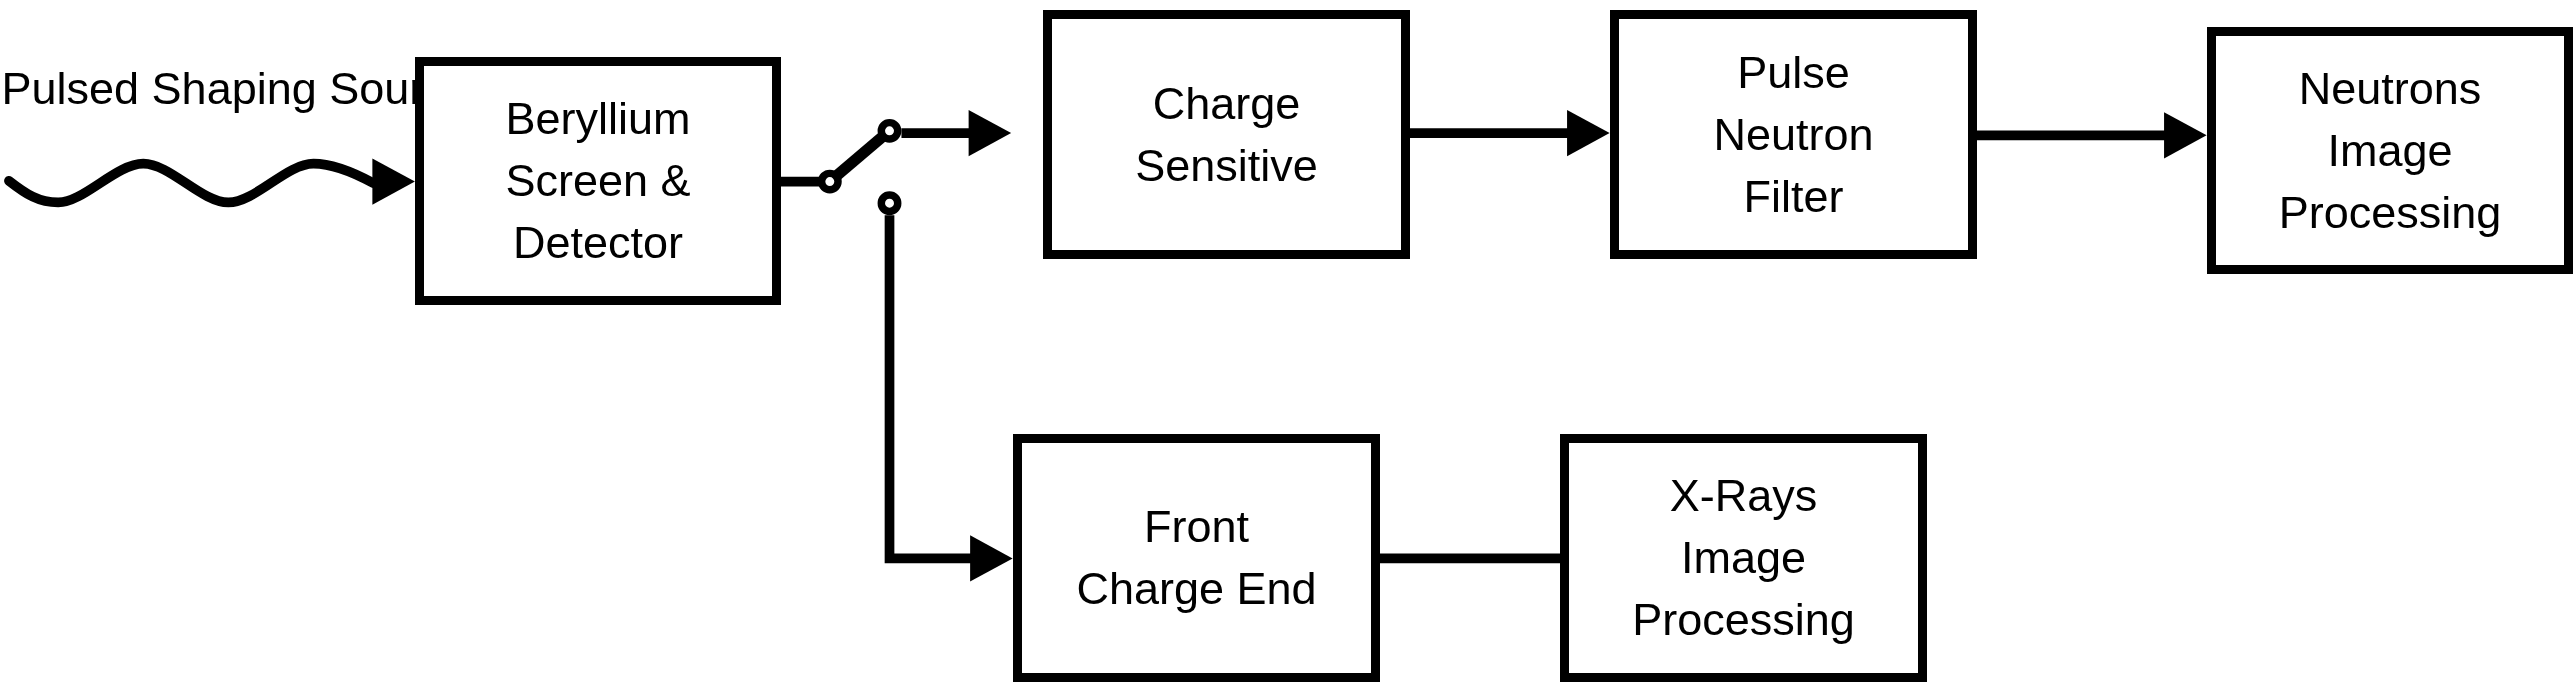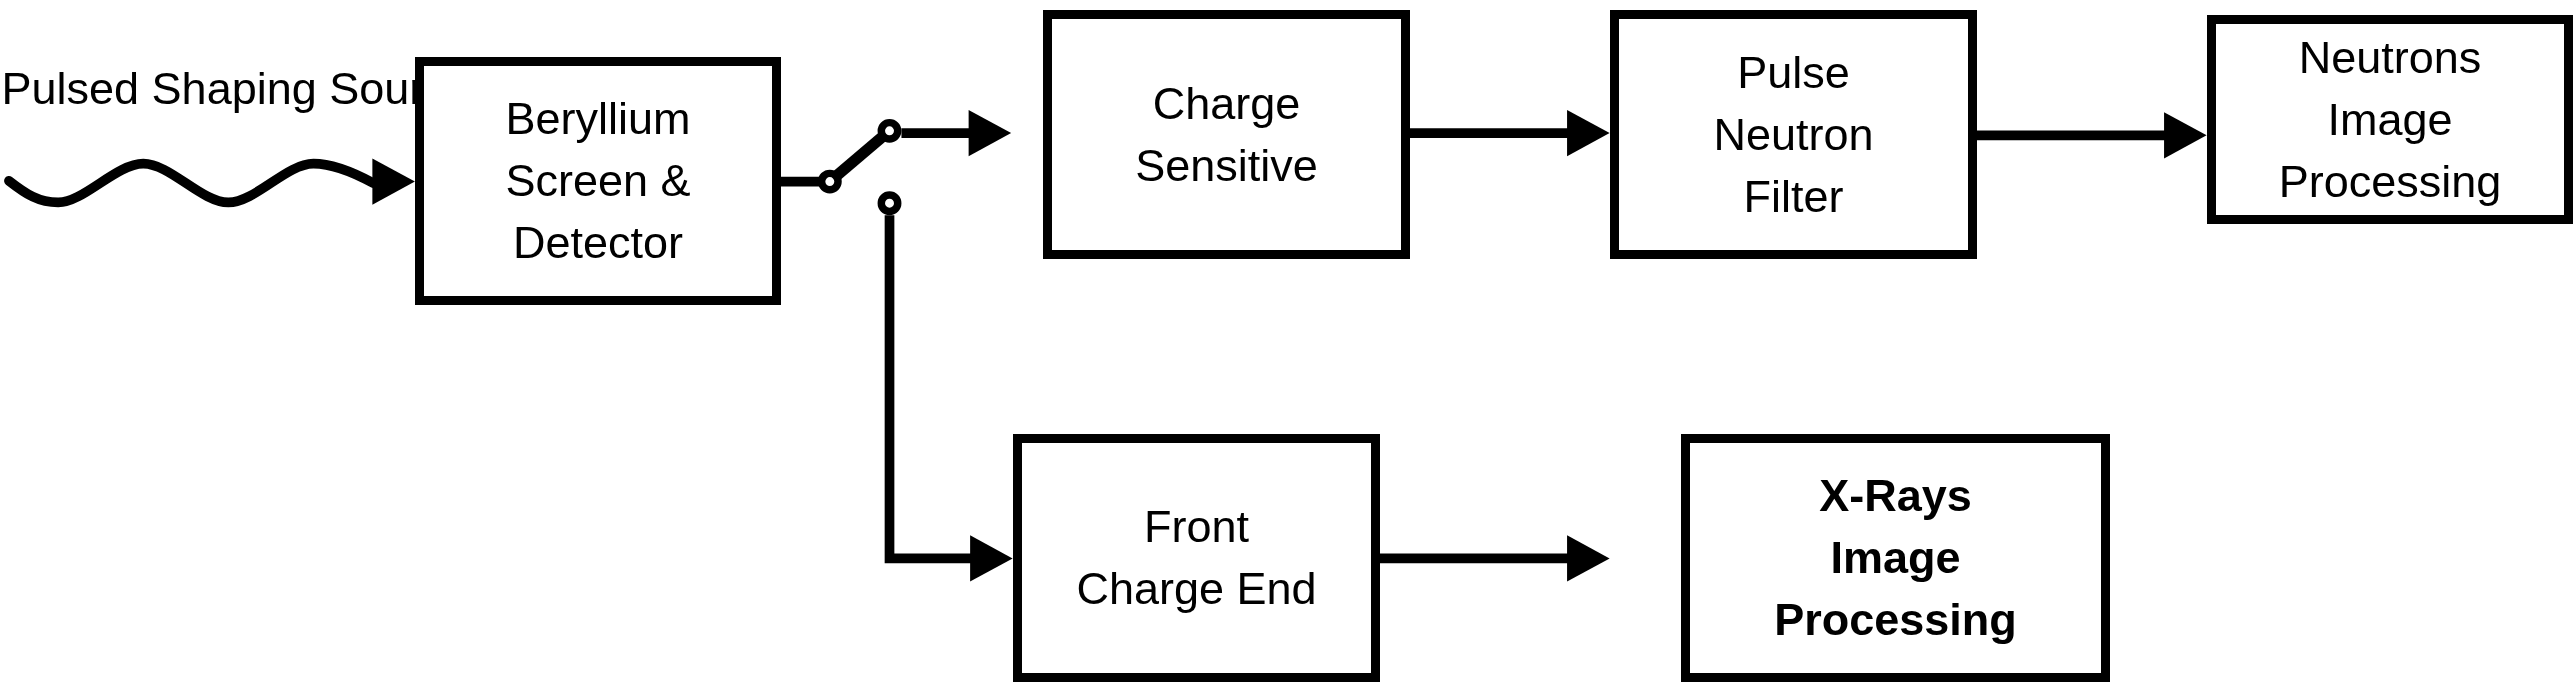--- a/index.html
+++ b/index.html
@@ -36,23 +36,23 @@
     font-size: 45px;
     line-height: 62px;
     white-space: nowrap;
   }
   .node span { display: block; }
 
   
   #node-beryllium { left: 415px;  top: 57px;  width: 366px; height: 248px; }
   #node-csa       { left: 1011px; top: 10.4px;  width: 367px; height: 249px; margin-left: 32px; }
   #node-psf       { left: 1610px; top: 10.4px;  width: 367px; height: 249px; }
-  #node-neutrons  { left: 2207px; top: 15px;  width: 366px; height: 209px; align-items: center; }
+  #node-neutrons  { left: 2207px; top: 27px;  width: 366px; height: 247px; align-items: center; }
   #node-afe       { left: 1013px; top: 434px; width: 367px; height: 248px; }
-  #node-xrays     { left: 1681px; top: 434px; width: 429px; height: 248px; font-weight: bold; }
+  #node-xrays     { left: 1560px; top: 434px; width: 367px; height: 248px; }
 
   #source-label {
     position: absolute;
     left: 1.5px;
     top: 60px;
     width: 337px;
     text-align: center;
     font-size: 45px;
     line-height: 57px;
     white-space: nowrap;

